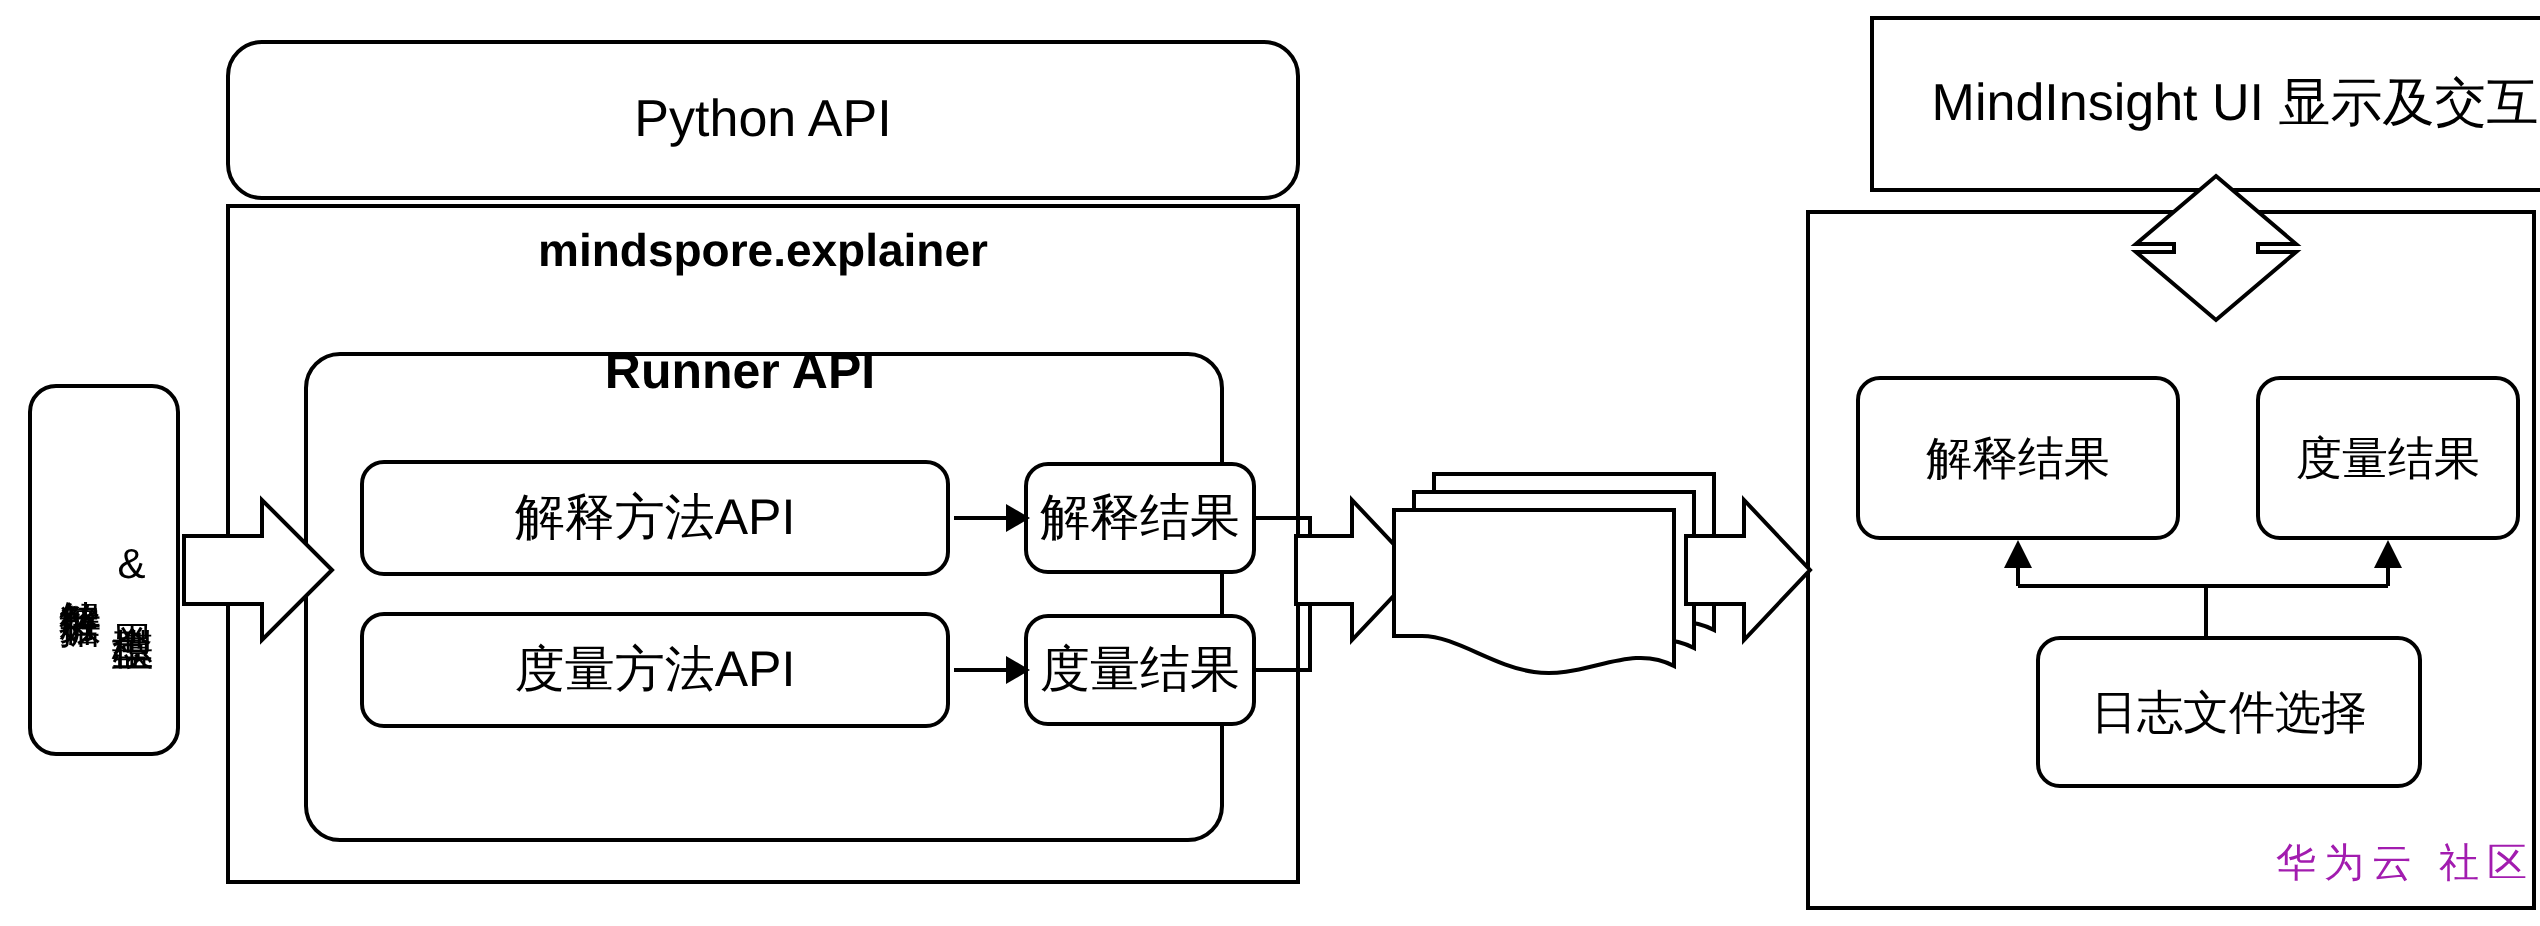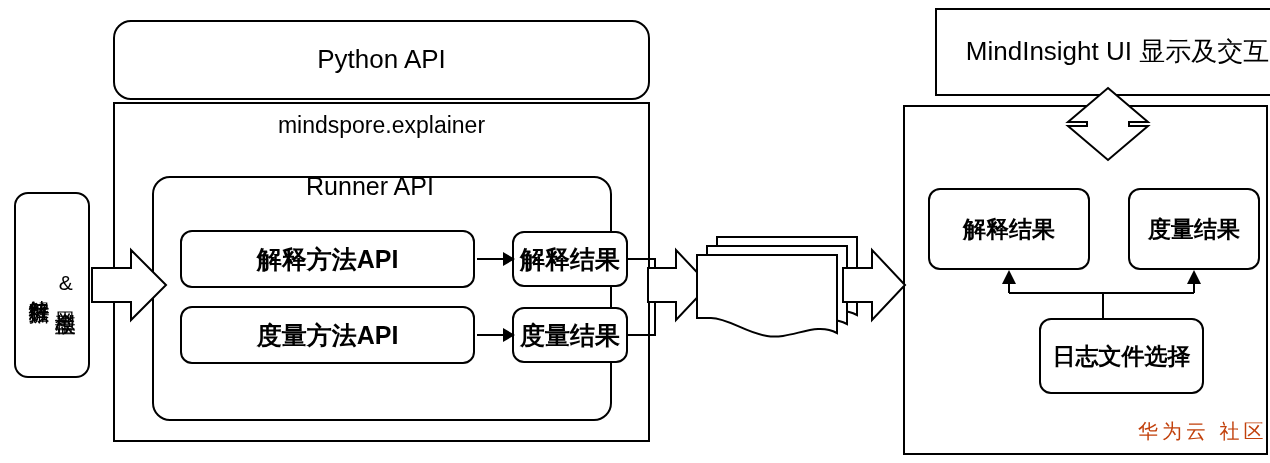--- a/index.html
+++ b/index.html
@@ -23,27 +23,28 @@
     box-sizing: border-box;
     border: 2px solid #000000;
     background: #ffffff;
     display: flex;
     align-items: center;
     justify-content: center;
     text-align: center;
     line-height: 1.15;
   }
   .rounded { border-radius: 18px; margin-top: 12px; }
-  .rounded-sm { border-radius: 12px; font-weight: bold; }
+  .rounded-sm { border-radius: 12px; }
   .label-top {
     position: absolute;
     display: flex;
     align-items: flex-start;
     justify-content: center;
     text-align: left;
+    font-weight: bold;
   }
   .txt-28 { font-size: 26px; }
   .txt-26 { font-size: 25px; }
   .txt-24 { font-size: 23px; }
 
   
   .vertical-box {
     position: absolute;
     box-sizing: border-box;
     border: 2px solid #000000;
@@ -82,21 +83,21 @@
   }
   .solidhead { fill: #000000; }
 
   .doc-text {
     position: absolute;
     font-size: 25px;
     white-space: nowrap;
   }
   .watermark {
     position: absolute;
-    color: #c2410c;
+    color: #a21caf;
     font-size: 20px;
     letter-spacing: 4px;
     white-space: nowrap;
   }
 </style>
 </head>
 <body>
 
 <div id="stage">
 
@@ -143,21 +144,21 @@
 
   <div class="box" style="left:903px; top:105px; width:365px; height:350px;">
   </div>
 
   <div class="box rounded-sm txt-24" style="left:928px; top:188px; width:162px; height:82px;">
     <span>解释结果</span>
   </div>
   <div class="box rounded-sm txt-24" style="left:1128px; top:188px; width:132px; height:82px;">
     <span>度量结果</span>
   </div>
-  <div class="box rounded-sm txt-24" style="left:1039px; top:318px; width:165px; height:76px;">
+  <div class="box rounded-sm txt-24" style="left:1018px; top:318px; width:193px; height:76px;">
     <span>日志文件选择</span>
   </div>
 
   <div class="watermark" style="left:1138px; top:418px;">华为云 社区</div>
 
   <svg class="overlay" viewBox="0 0 1270 463">
 
     <path class="shape" d="M 92,268 L 131,268 L 131,250 L 166,285 L 131,320 L 131,302 L 92,302 Z"></path>
 
     <line class="stroke" x1="477" y1="259" x2="504" y2="259"></line>

